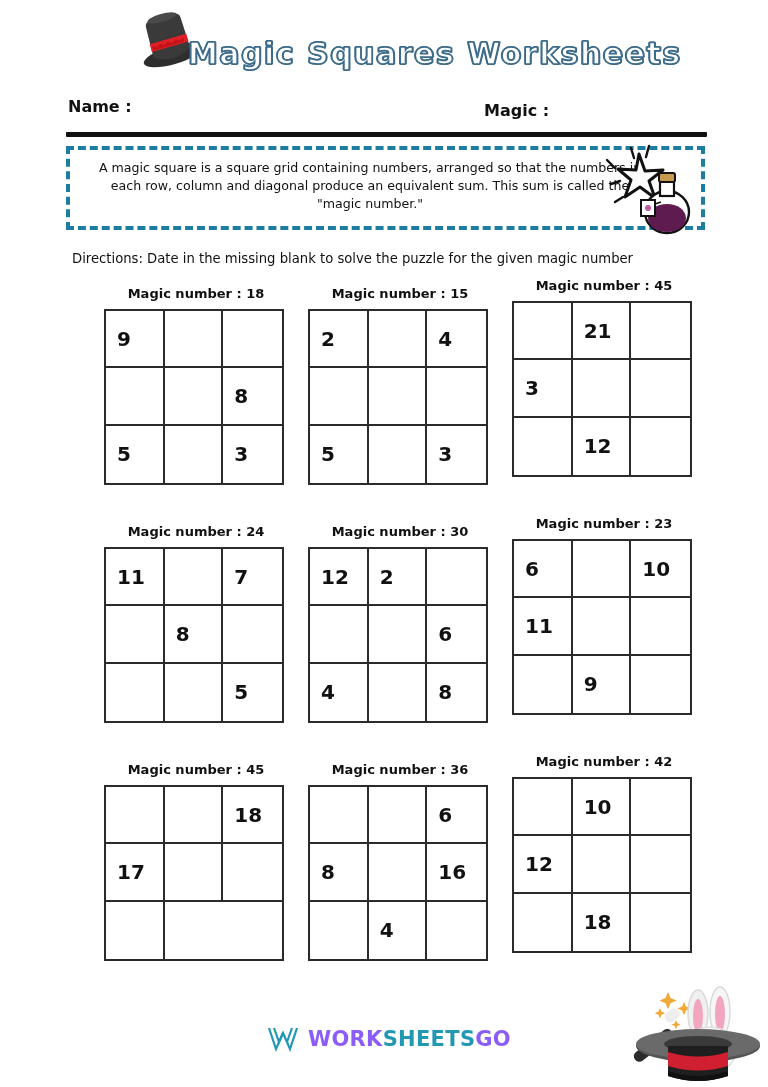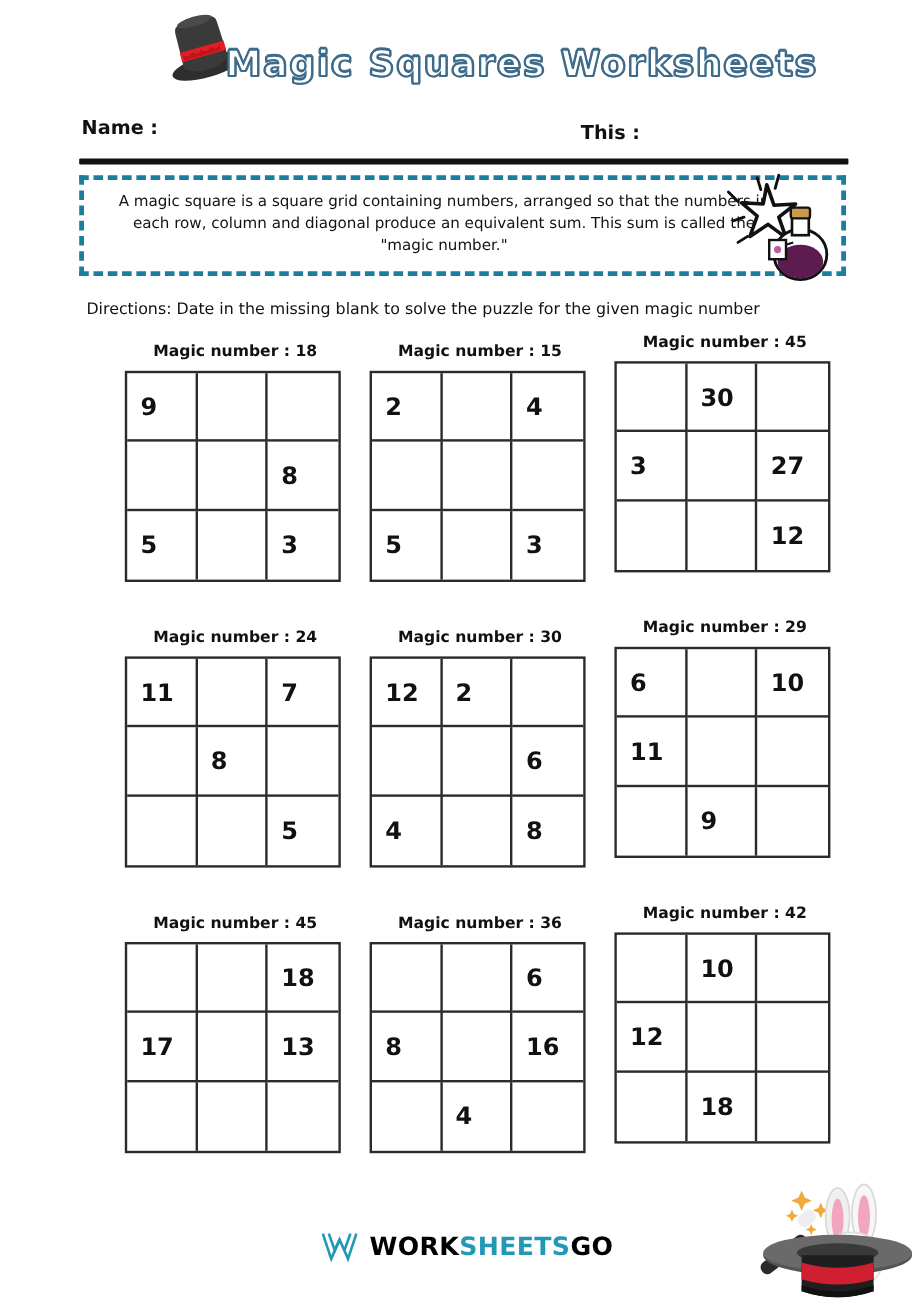--- a/index.html
+++ b/index.html
@@ -179,21 +179,21 @@
     display: flex;
     align-items: center;
     gap: 10px;
   }
   .logo-mark { width: 30px; height: 26px; }
   .logo-text {
     font-size: 21px;
     font-weight: bold;
     letter-spacing: 0.3px;
   }
-  .logo-dark { color: #000000; }
+  .logo-dark { color: #8b5cf6; }
   .logo-teal { color: #2398b5; margin-top: 12px; }
 
   .rabbit-art {
     position: absolute;
     left: 624px;
     top: 972px;
     width: 142px;
     height: 112px;
   }
 </style>
@@ -207,21 +207,21 @@
       <path d="M18 14 Q18 9 24 8 L48 8 Q54 9 54 14 L55 45 Q45 51 36 51 Q26 51 17 45 Z" fill="#3a3a3a"></path>
       <path d="M17 31 L55 31 L55 39 L17 39 Z" fill="#e01f26"></path>
       <path d="M19 33 q4 5 8 0 q4 5 8 0 q4 5 8 0 q4 5 8 0 l0 5 l-32 0 Z" fill="#c4141a"></path>
       <ellipse cx="36" cy="9" rx="15" ry="4" fill="#4a4a4a"></ellipse>
     </g>
   </svg>
   <div class="page-title">Magic Squares Worksheets</div>
 </div>
 
 <div class="field-name">Name :</div>
-<div class="field-date">This :</div>
+<div class="field-date">Magic :</div>
 <div class="rule"></div>
 
 <div class="info-box">
   <div class="info-text">A magic square is a square grid containing numbers, arranged so that the numbers in each row, column and diagonal produce an equivalent sum. This sum is called the "magic number."</div>
   <svg class="potion-art" viewBox="0 0 96 100">
     <g stroke="#111" stroke-width="2.4" fill="none" stroke-linecap="round">
       <path d="M6 20 L14 28"></path>
       <path d="M10 44 L19 41"></path>
       <path d="M14 62 L22 57"></path>
       <path d="M30 8 L33 18"></path>
@@ -271,25 +271,24 @@
         <div class="cell"></div>
         <div class="cell">5</div>
         <div class="cell"></div>
         <div class="cell">3</div>
       </div>
     </div>
     <div class="puzzle puzzle-col-2 raised">
       <div class="magic-label">Magic number : 45</div>
       <div class="square">
         <div class="cell"></div>
-        <div class="cell">30</div>
+        <div class="cell">21</div>
         <div class="cell"></div>
         <div class="cell">3</div>
         <div class="cell"></div>
-        <div class="cell">27</div>
         <div class="cell"></div>
         <div class="cell"></div>
         <div class="cell">12</div>
       </div>
     </div>
   </div>
 
   <div class="puzzle-row">
     <div class="puzzle puzzle-col-0">
       <div class="magic-label">Magic number : 24</div>
@@ -313,21 +312,21 @@
         <div class="cell"></div>
         <div class="cell"></div>
         <div class="cell"></div>
         <div class="cell">6</div>
         <div class="cell">4</div>
         <div class="cell"></div>
         <div class="cell">8</div>
       </div>
     </div>
     <div class="puzzle puzzle-col-2 raised">
-      <div class="magic-label">Magic number : 29</div>
+      <div class="magic-label">Magic number : 23</div>
       <div class="square">
         <div class="cell">6</div>
         <div class="cell"></div>
         <div class="cell">10</div>
         <div class="cell">11</div>
         <div class="cell"></div>
         <div class="cell"></div>
         <div class="cell"></div>
         <div class="cell">9</div>
         <div class="cell"></div>
@@ -337,21 +336,20 @@
 
   <div class="puzzle-row">
     <div class="puzzle puzzle-col-0">
       <div class="magic-label">Magic number : 45</div>
       <div class="square">
         <div class="cell"></div>
         <div class="cell"></div>
         <div class="cell">18</div>
         <div class="cell">17</div>
         <div class="cell"></div>
-        <div class="cell">13</div>
         <div class="cell"></div>
         <div class="cell"></div>
       </div>
     </div>
     <div class="puzzle puzzle-col-1">
       <div class="magic-label">Magic number : 36</div>
       <div class="square">
         <div class="cell"></div>
         <div class="cell"></div>
         <div class="cell">6</div>

